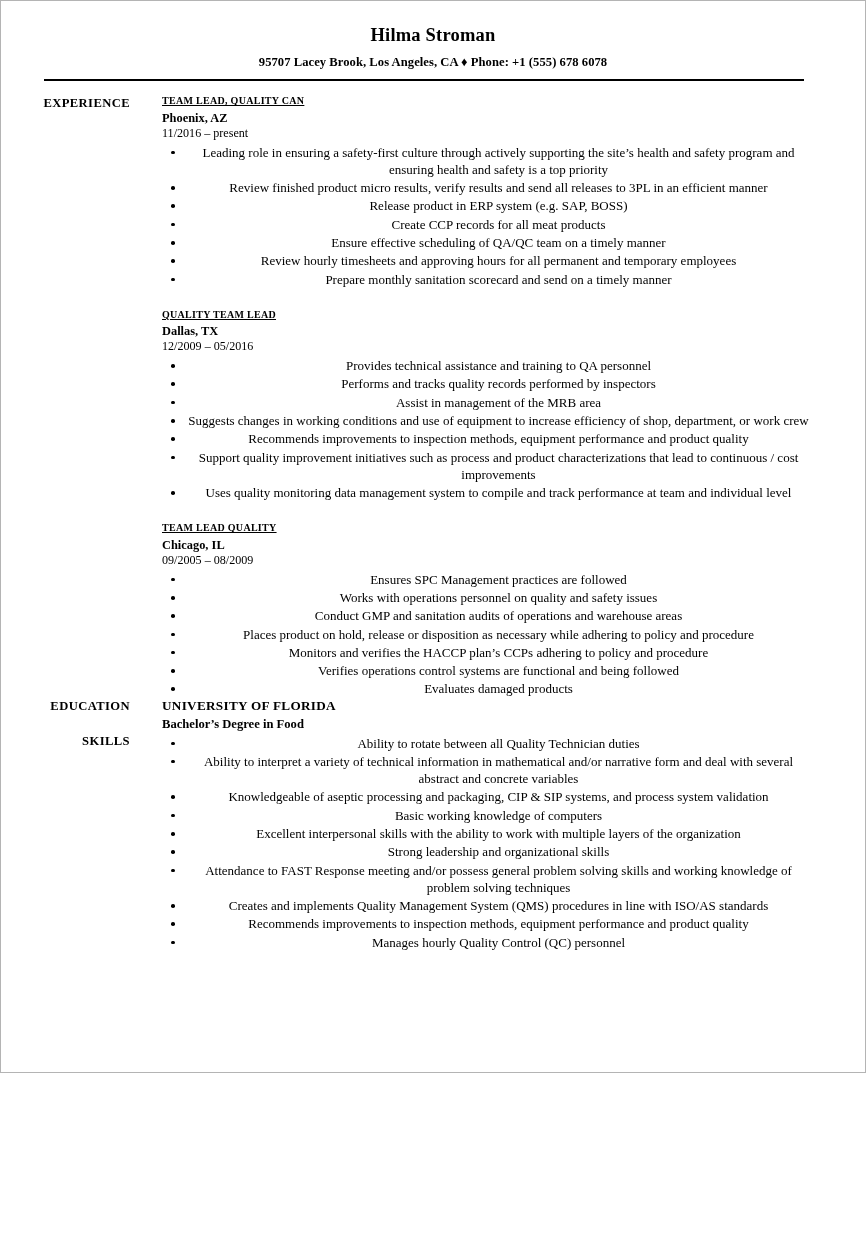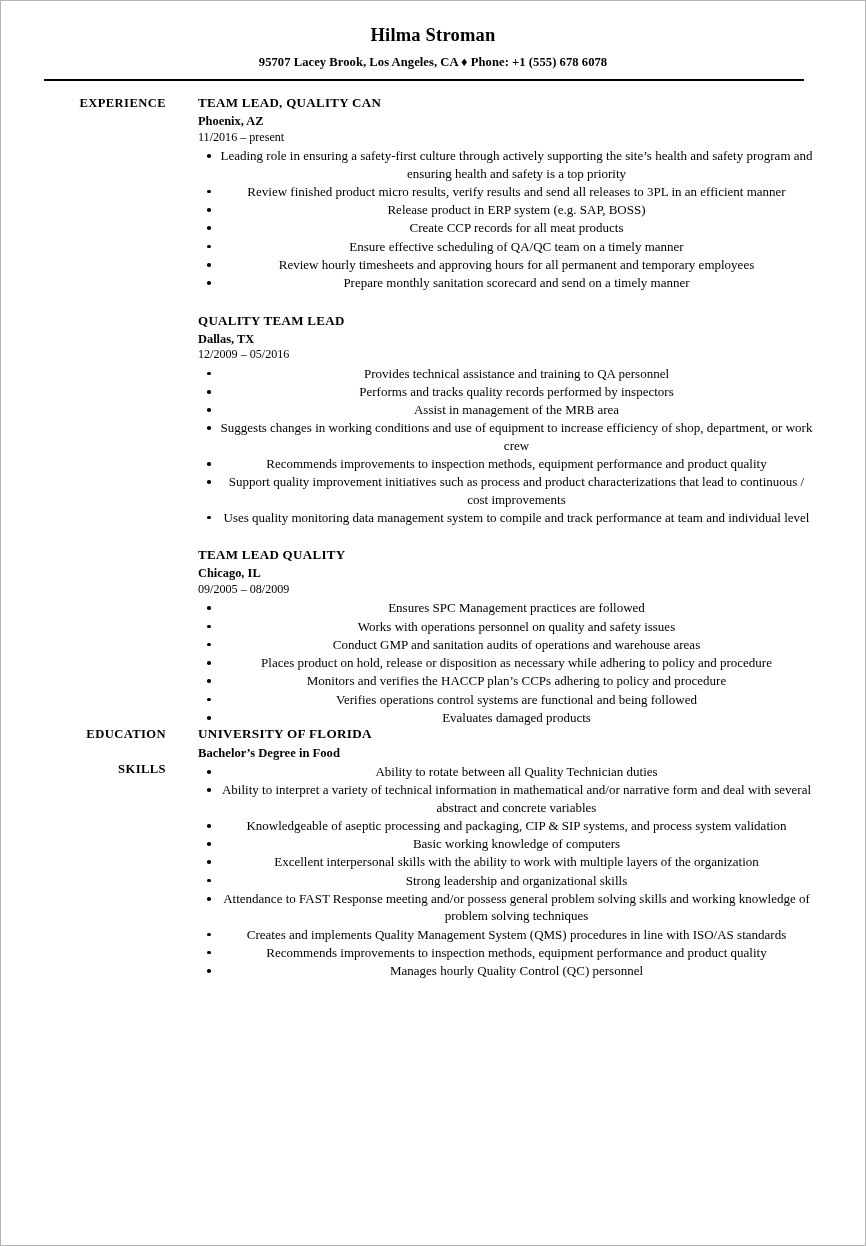--- a/index.html
+++ b/index.html
@@ -7,21 +7,21 @@
     padding: 0;
     background: #ffffff;
   }
   body {
     font-family: "Liberation Serif", "DejaVu Serif", serif;
     color: #000000;
   }
   .page {
     position: relative;
     width: 866px;
-    height: 1246px;
+    height: 1073px;
     box-sizing: border-box;
     background: #ffffff;
     border: 1px solid #b4b4b4;
     overflow: hidden;
   }
   .sheet {
     position: absolute;
     left: 0; top: 0; right: 0; bottom: 0;
     border: 1px solid #ffffff;
     box-sizing: border-box;
@@ -47,21 +47,20 @@
   }
   .rule {
     height: 0;
     border-top: 2.2px solid #000000;
     margin: 9px 60px 0 42px;
   }
 
   
   .body-wrap {
     padding-top: 14px;
-    padding-left: 36px;
   }
   .row {
     display: flex;
     align-items: flex-start;
   }
   .row + .row { margin-top: 0; }
   .col-label {
     width: 128px;
     flex: 0 0 128px;
     text-align: right;
@@ -76,24 +75,25 @@
   }
   .col-content {
     flex: 1 1 auto;
     padding-right: 51px;
   }
 
   
   .job { }
   .job + .job { margin-top: 21px; }
   .job-title {
-    font-size: 13px;
+    font-size: 10px;
     font-weight: bold;
     letter-spacing: 0.3px;
     line-height: 1.25;
+    text-decoration: underline;
   }
   .job-location {
     font-size: 12.4px;
     font-weight: bold;
     line-height: 1.3;
     margin-top: 2px;
   }
   .job-dates {
     font-size: 12.1px;
     line-height: 1.3;

